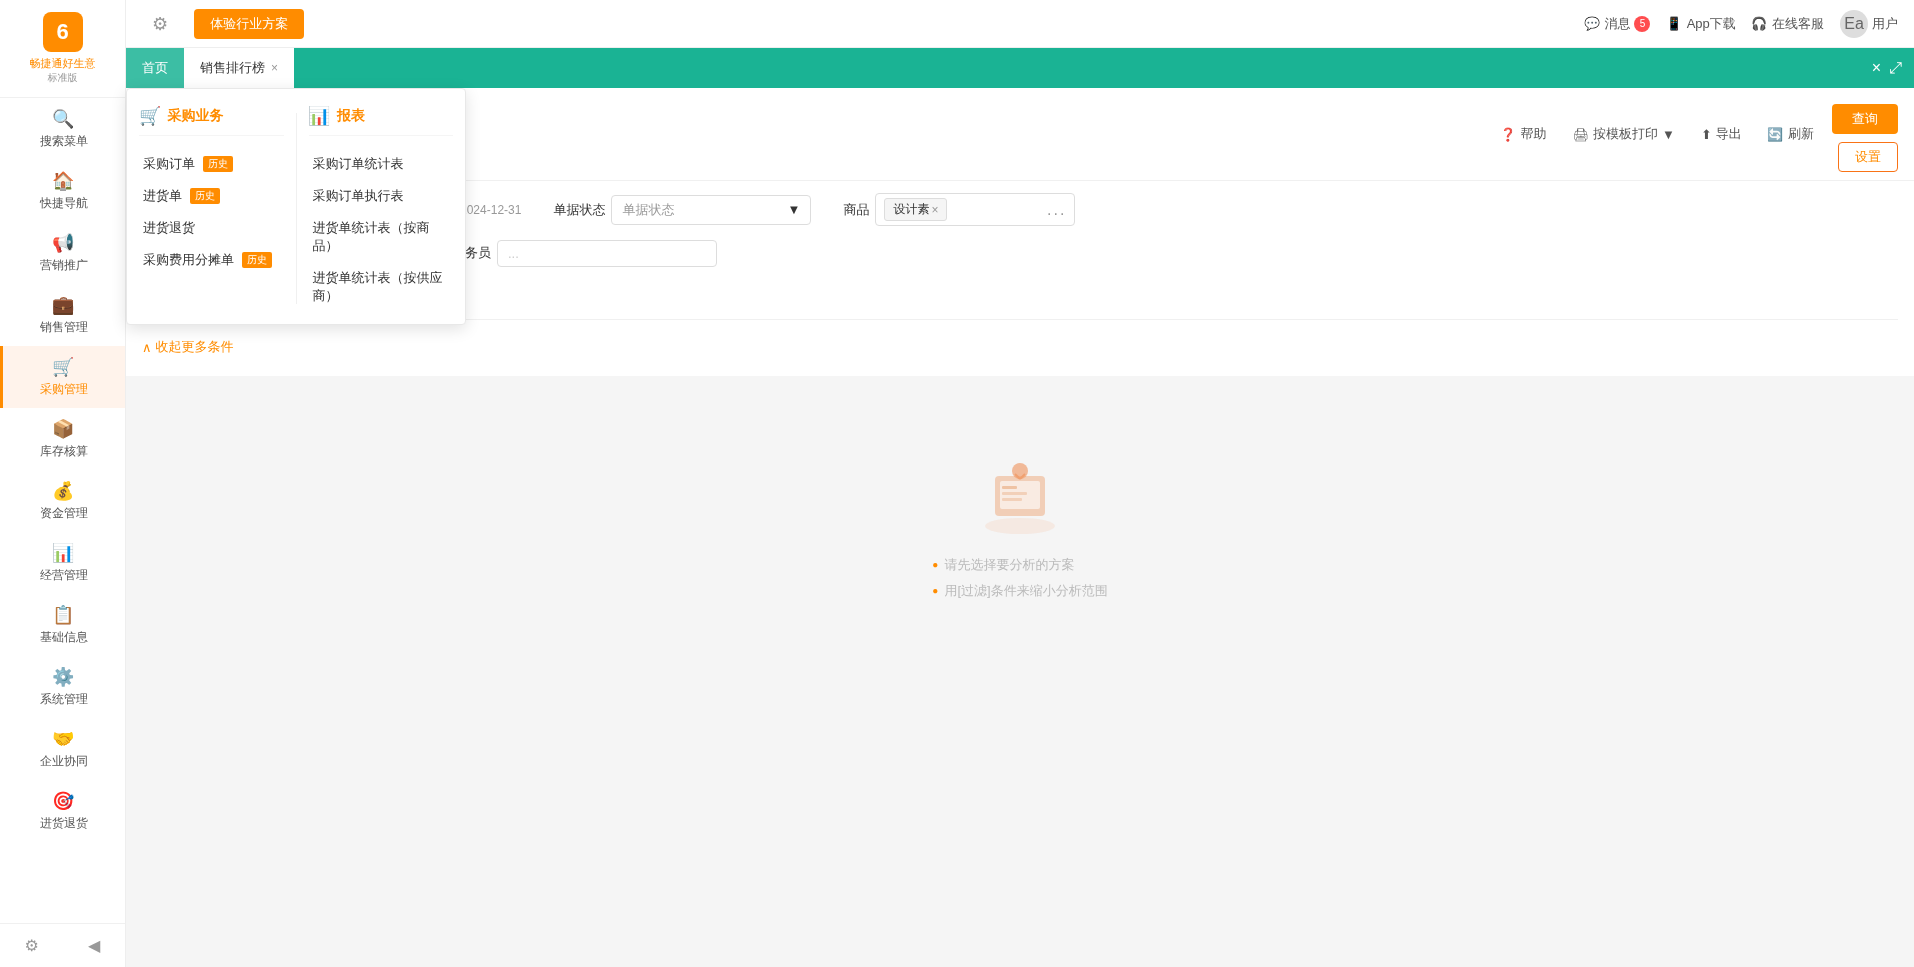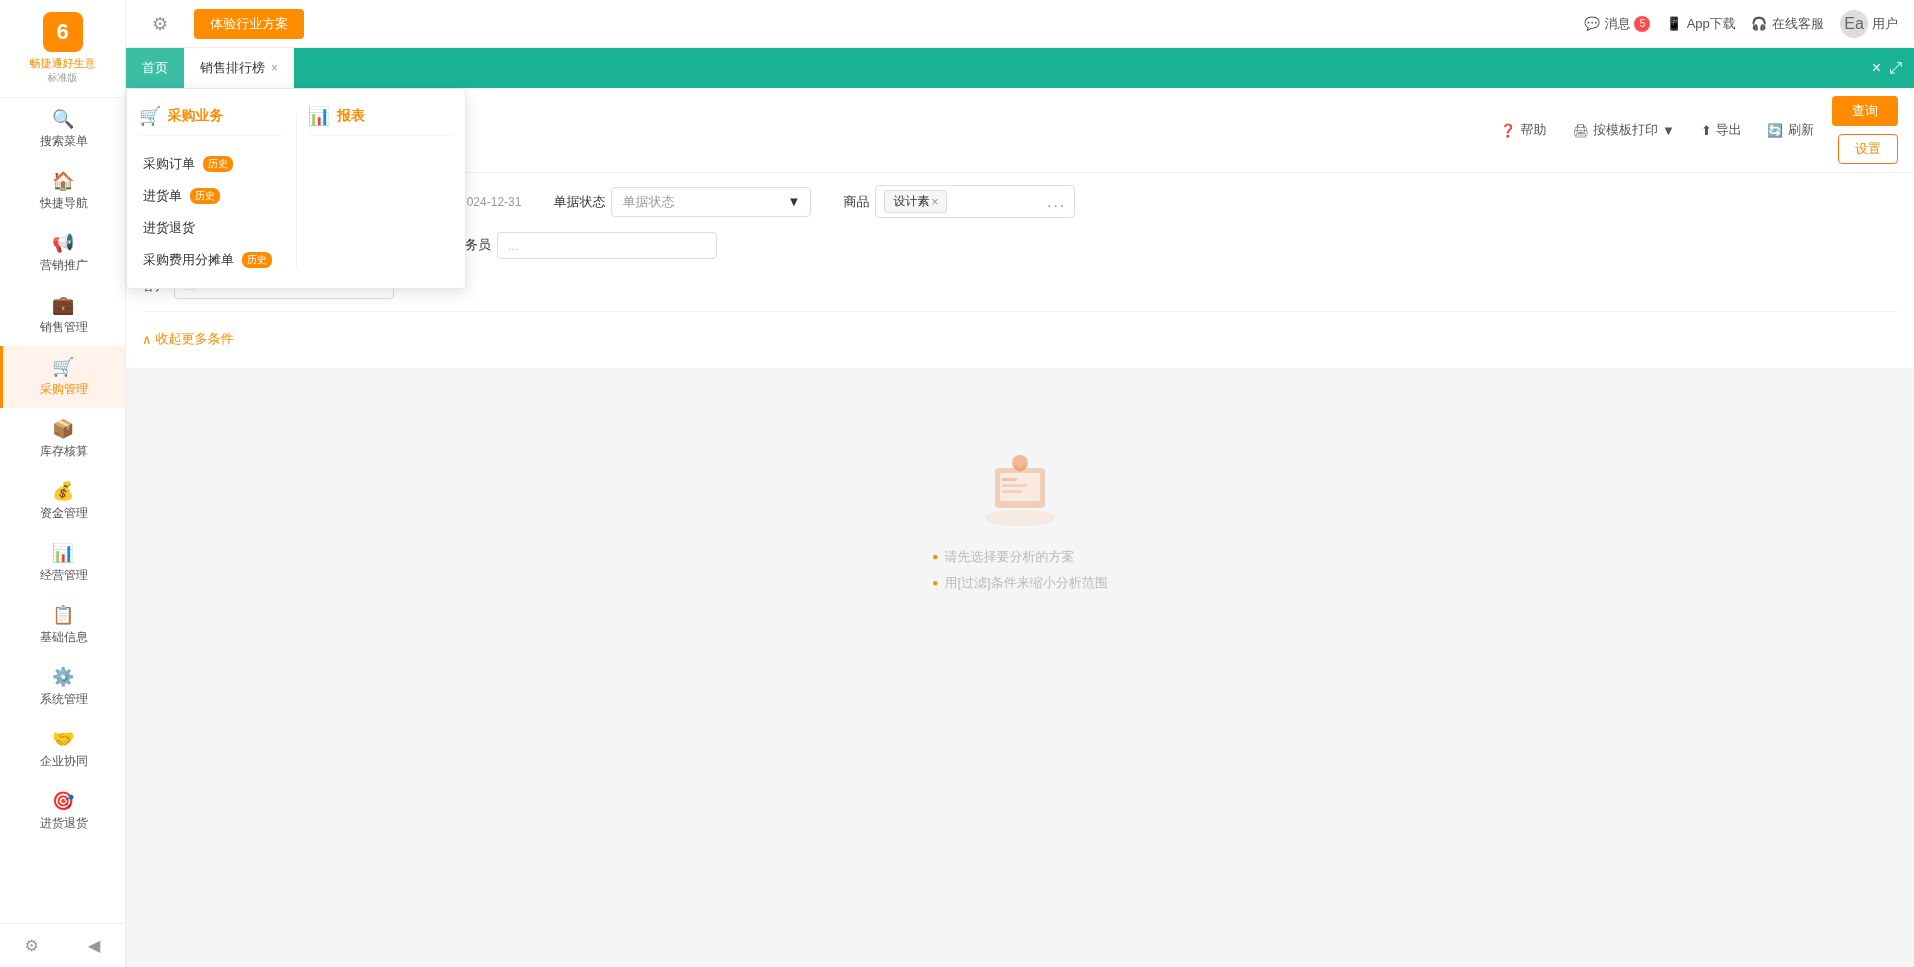--- a/index.html
+++ b/index.html
@@ -145,21 +145,21 @@
       font-size: 14px; font-weight: bold; margin-bottom: 12px; padding-bottom: 8px;
       border-bottom: 1px solid #f5f5f5;
     }
     .dropdown-col-title .col-icon { font-size: 18px; }
     .dropdown-item {
       display: flex; align-items: center; gap: 8px; padding: 7px 4px;
       cursor: pointer; color: #333; font-size: 13px; border-radius: 3px;
     }
     .history-tag {
       background: #ff8c00; color: white; font-size: 10px; padding: 1px 5px;
-      border-radius: 7px; white-space: nowrap;
+      border-radius: 2px; white-space: nowrap;
     }
     .divider-v { width: 1px; background: #f0f0f0; margin: 8px 0; }
 
     
     .dots { color: #999; cursor: pointer; font-size: 16px; letter-spacing: 2px; }
   </style>
 </head>
 <body>
 
 <div class="sidebar">
@@ -279,21 +279,21 @@
       <span>▼</span>
     </div>
     <div class="toolbar-btn">
       <span>⬆</span>
       <span>导出</span>
     </div>
     <div class="toolbar-btn">
       <span>🔄</span>
       <span>刷新</span>
     </div>
-    <div style="display:flex;flex-direction:column;align-items:flex-end;gap:4px;">
+    <div style="display:flex;flex-direction:column;align-items:flex-end;gap:4px;margin-top:8px;">
       <button class="toolbar-query-btn">查询</button>
       <button class="toolbar-set-btn">设置</button>
     </div>
   </div>
 
   <div class="filter-area">
 
     <div class="filter-row">
       <div class="filter-item">
         <span class="filter-label">日期</span>
@@ -410,14 +410,28 @@
         </div>
       </div>
   </div>
   <div class="divider-v"></div>
 
   <div class="dropdown-col">
     <div class="dropdown-col-title" style="color:#ff8c00;">
       <span class="col-icon">📊</span>
       <span>报表</span>
     </div>
+    <div id="report-items">
+        <div class="dropdown-item">
+          <span>采购订单统计表</span>
+        </div>
+        <div class="dropdown-item">
+          <span>采购订单执行表</span>
+        </div>
+        <div class="dropdown-item">
+          <span>进货单统计表（按商品）</span>
+        </div>
+        <div class="dropdown-item">
+          <span>进货单统计表（按供应商）</span>
+        </div>
+      </div>
   </div>
 </div>
 
 </body></html>

